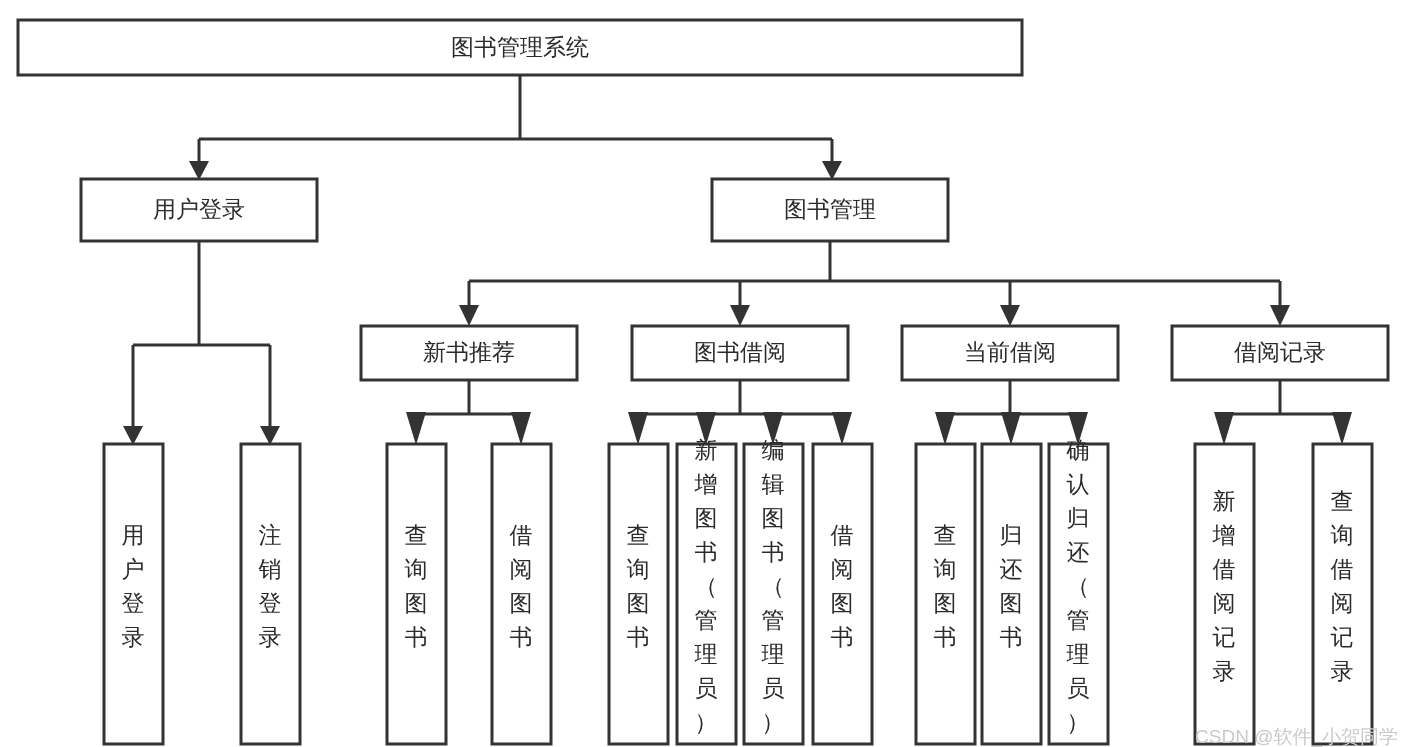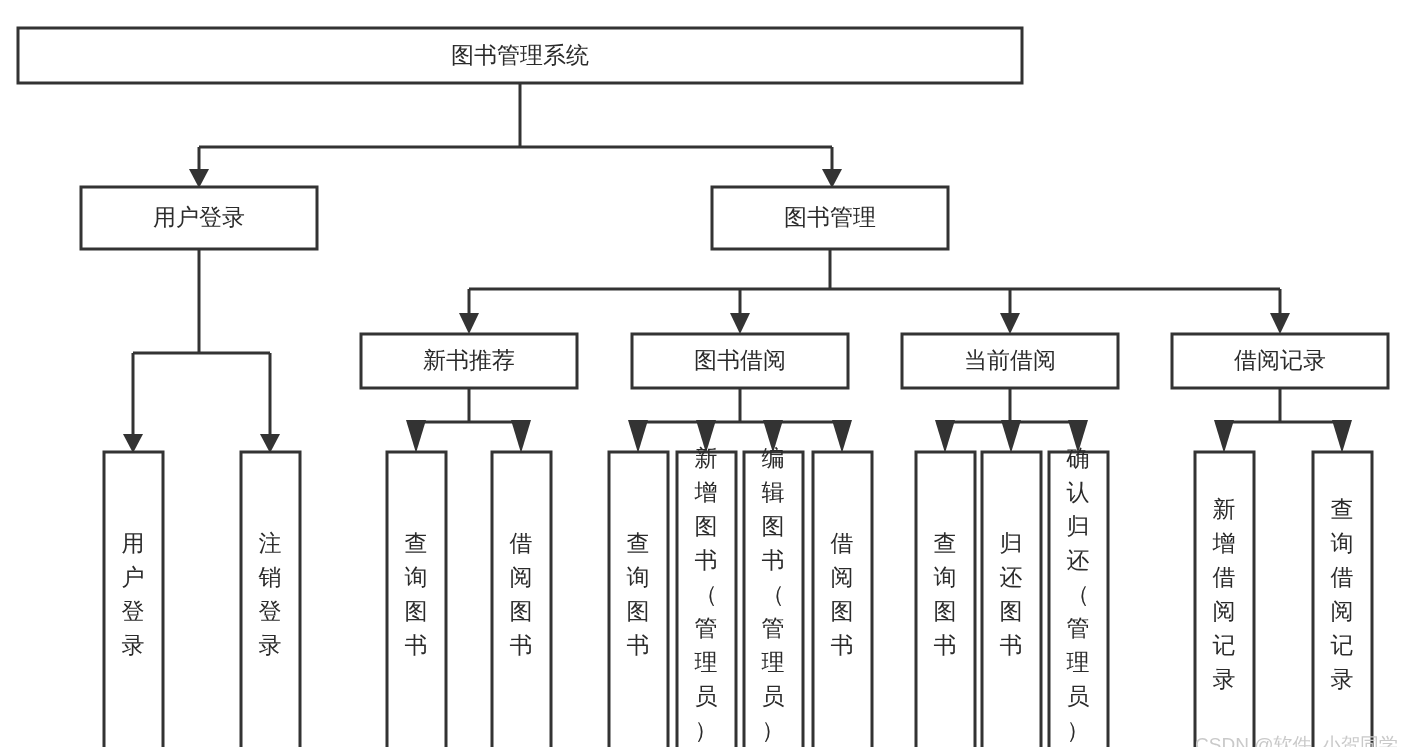--- a/index.html
+++ b/index.html
@@ -9,21 +9,21 @@
   }
   body {
     width: 1405px;
     height: 747px;
     font-family: "Liberation Sans", "DejaVu Sans", sans-serif;
     overflow: hidden;
     position: relative;
   }
   #chart-root {
     position: absolute;
-    top: 16px; left: 0;
+    top: 8px; left: 0;
     width: 1405px;
     height: 658px;
     border-radius: 21px;
   }
   svg.diagram {
     display: block;
     width: 1405px;
     height: 747px;
   }
   .node-box {

